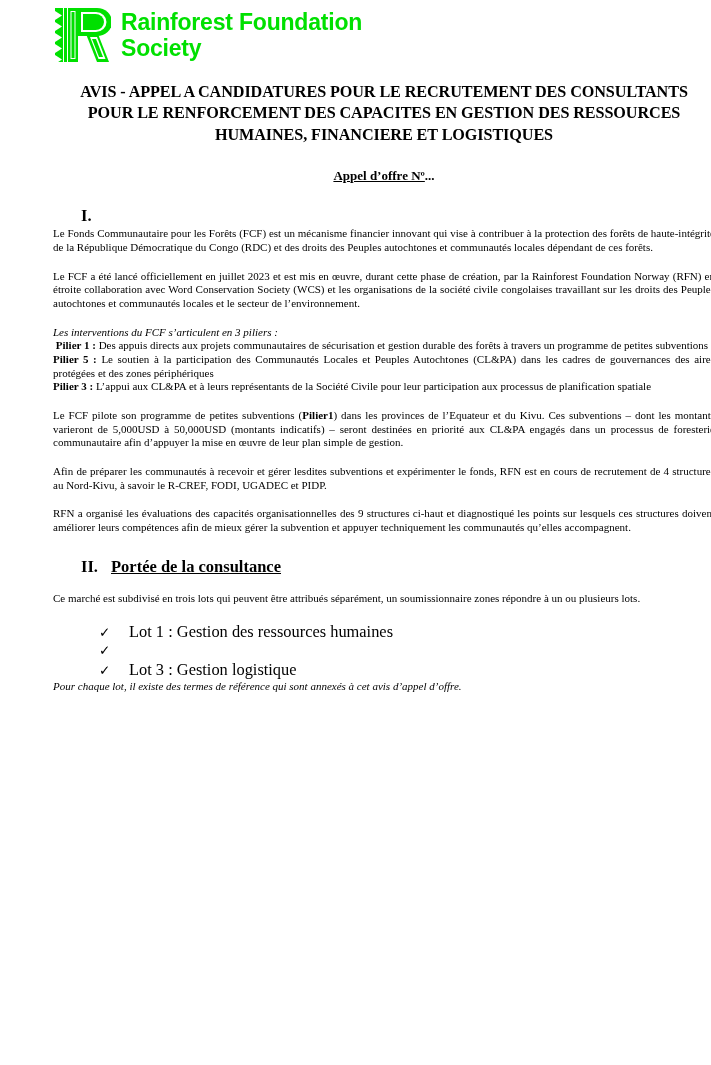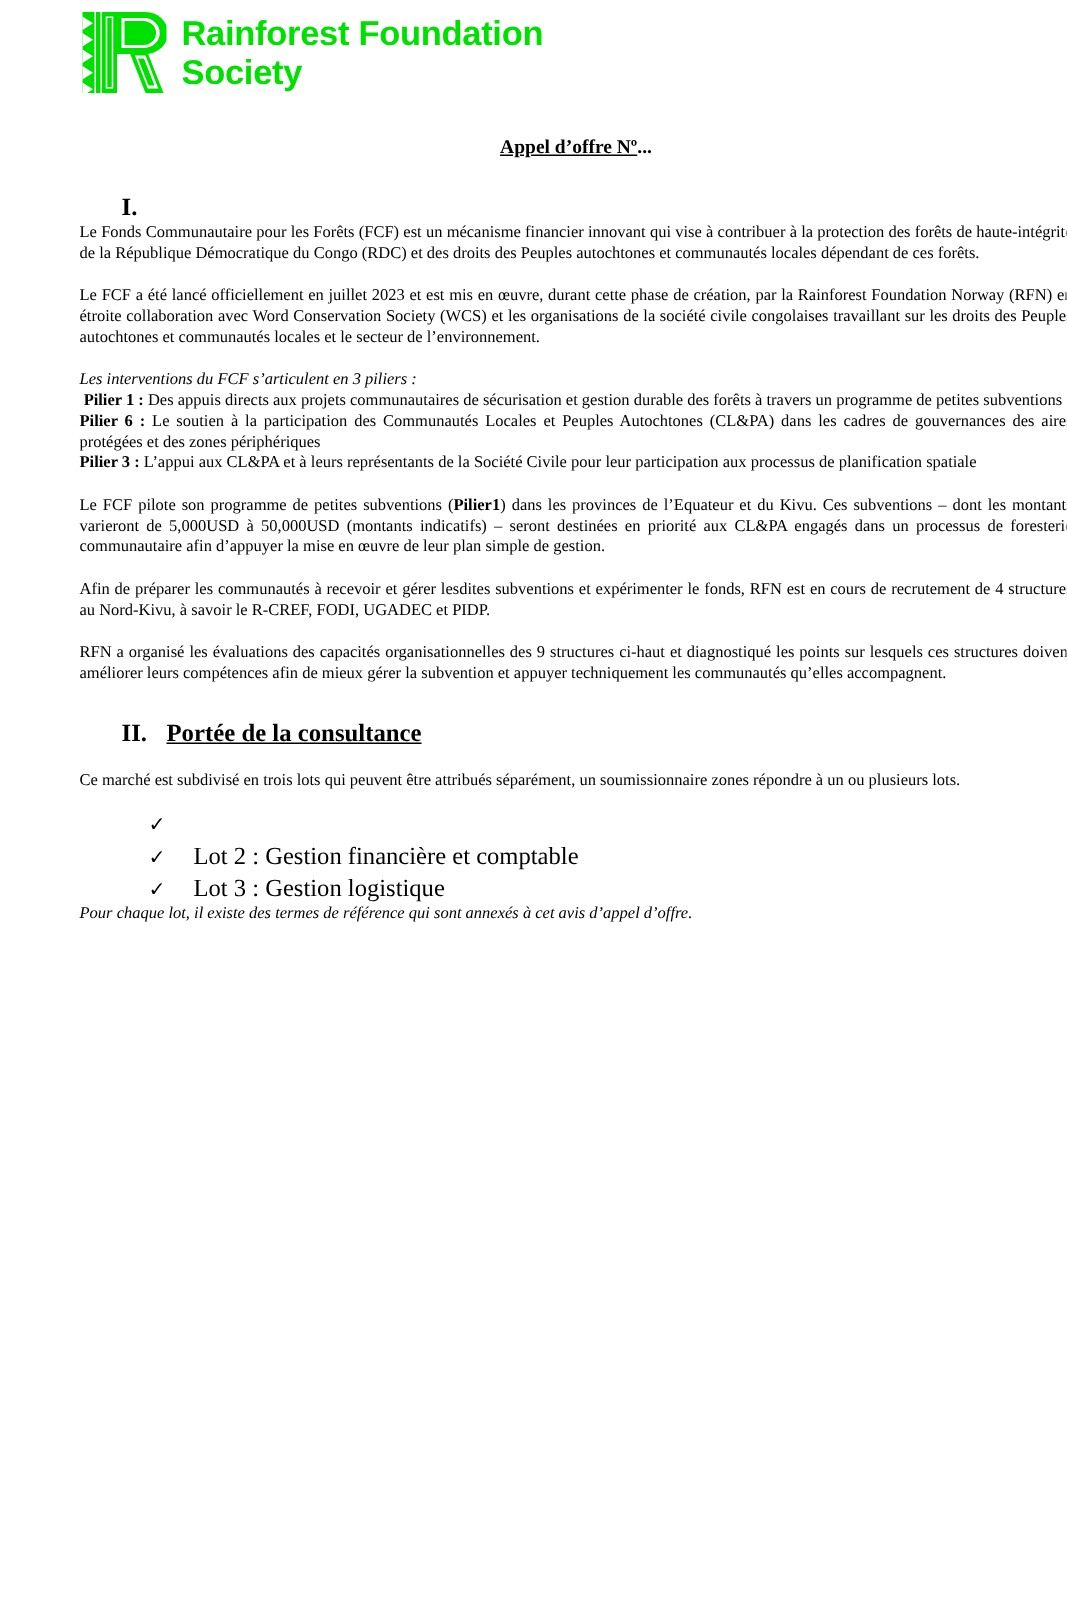--- a/index.html
+++ b/index.html
@@ -156,60 +156,61 @@
         <path d="M33,28 L45,28 L56,56 L44,56 Z" fill="#00e000"></path>
         <path d="M37,31 L44,31 L52.5,53 L45.5,53 Z" fill="#ffffff"></path>
         <path d="M39,33 L43,33 L50,51 L46,51 Z" fill="#00e000"></path>
       </svg>
     </div>
     <div class="logo-wordmark"><span>Rainforest Foundation</span><br><span>Society</span></div>
   </div>
 
   <div class="doc">
 
+    <div class="doc-title">AVIS - APPEL A CANDIDATURES POUR LE RECRUTEMENT DES CONSULTANTS POUR LE RENFORCEMENT DES CAPACITES EN GESTION DES RESSOURCES HUMAINES, FINANCIERE ET LOGISTIQUES</div>
 
     <div class="tender-no"><span class="u">Appel d’offre Nº</span><span class="dots">...</span></div>
 
     <div class="section-head">
       <span class="numeral">I.</span>
     </div>
 
     <p class="body tight">Le Fonds Communautaire pour les Forêts (FCF) est un mécanisme financier innovant qui vise à contribuer à la protection des forêts de haute-intégrité de la République Démocratique du Congo (RDC) et des droits des Peuples autochtones et communautés locales dépendant de ces forêts.</p>
 
     <p class="body spaced">Le FCF a été lancé officiellement en juillet 2023 et est mis en œuvre, durant cette phase de création, par la Rainforest Foundation Norway (RFN) en étroite collaboration avec Word Conservation Society (WCS) et les organisations de la société civile congolaises travaillant sur les droits des Peuples autochtones et communautés locales et le secteur de l’environnement.</p>
 
     <p class="body spaced nojust">Les interventions du FCF s’articulent en 3 piliers :</p>
 
     <p class="body tight">&nbsp;<b>Pilier 1 :</b><span> Des appuis directs aux projets communautaires de sécurisation et gestion durable des forêts à travers un programme de petites subventions</span></p>
 
-    <p class="body tight"><b>Pilier 6 :</b><span> Le soutien à la participation des Communautés Locales et Peuples Autochtones (CL&amp;PA) dans les cadres de gouvernances des aires protégées et des zones périphériques</span></p>
+    <p class="body tight"><b>Pilier 5 :</b><span> Le soutien à la participation des Communautés Locales et Peuples Autochtones (CL&amp;PA) dans les cadres de gouvernances des aires protégées et des zones périphériques</span></p>
 
     <p class="body tight"><b>Pilier 3 :</b><span> L’appui aux CL&amp;PA et à leurs représentants de la Société Civile pour leur participation aux processus de planification spatiale</span></p>
 
     <p class="body spaced"><span>Le FCF pilote son programme de petites subventions (</span><b>Pilier1</b><span>) dans les provinces de l’Equateur et du Kivu. Ces subventions – dont les montants varieront de 5,000USD à 50,000USD (montants indicatifs) – seront destinées en priorité aux CL&amp;PA engagés dans un processus de foresterie communautaire afin d’appuyer la mise en œuvre de leur plan simple de gestion.</span></p>
 
     <p class="body spaced">Afin de préparer les communautés à recevoir et gérer lesdites subventions et expérimenter le fonds, RFN est en cours de recrutement de 4 structures au Nord-Kivu, à savoir le R-CREF, FODI, UGADEC et PIDP.</p>
 
     <p class="body spaced">RFN a organisé les évaluations des capacités organisationnelles des 9 structures ci-haut et diagnostiqué les points sur lesquels ces structures doivent améliorer leurs compétences afin de mieux gérer la subvention et appuyer techniquement les communautés qu’elles accompagnent.</p>
 
 
     <div class="section-head">
       <span class="numeral">II.</span>
       <span class="head-text">Portée de la consultance </span>
     </div>
 
     <p class="body spaced">Ce marché est subdivisé en trois lots qui peuvent être attribués séparément, un soumissionnaire zones répondre à un ou plusieurs lots.</p>
 
     <ul class="lot-list">
       <li>
         <span class="tick">✓</span>
+        <span>Lot 1 : Gestion des ressources humaines</span>
       </li>
       <li>
         <span class="tick">✓</span>
-        <span>Lot 2 : Gestion financière et comptable</span>
       </li>
       <li>
         <span class="tick">✓</span>
         <span>Lot 3 : Gestion logistique</span>
       </li>
     </ul>
 
     <p class="body closing nojust">Pour chaque lot, il existe des termes de référence qui sont annexés à cet avis d’appel d’offre.</p>
 
   </div>

